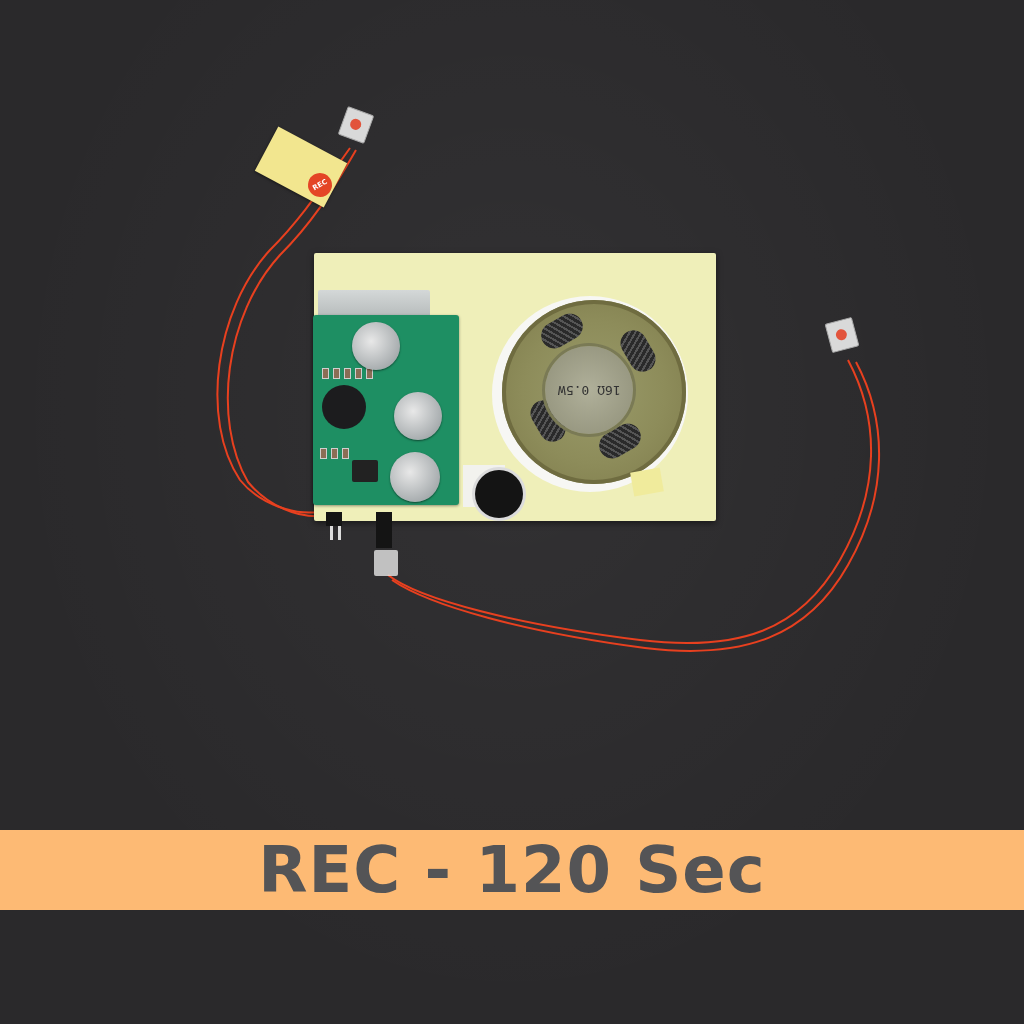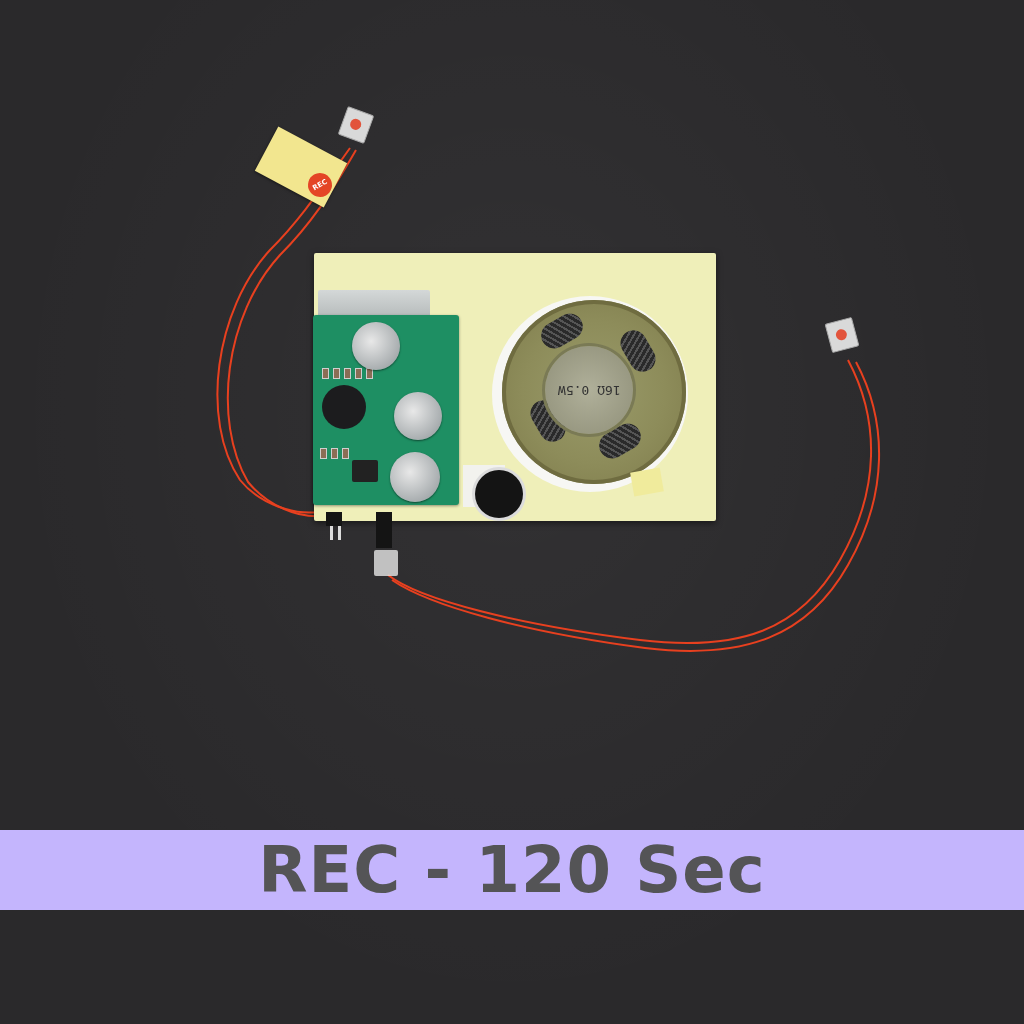--- a/index.html
+++ b/index.html
@@ -112,21 +112,21 @@
     position: absolute; width: 26px; height: 28px;
     background: #d9d9d9; border: 1px solid #aaa; border-radius: 2px;
   }
   .tact-button {
     position: absolute; left: 7px; top: 8px; width: 11px; height: 11px;
     border-radius: 50%; background: #e2533b;
   }
   .wires { position: absolute; inset: 0; }
   .banner {
     position: absolute; left: 0; top: 830px; width: 1024px; height: 80px;
-    background: #c4b5fd;
+    background: #fdba74;
     display: flex; align-items: center; justify-content: center;
   }
   .banner-text {
     font-family: "DejaVu Sans", sans-serif;
     font-weight: bold; font-size: 64px; letter-spacing: 1px;
     color: #545456;
   }
 </style>
 </head>
 <body>

